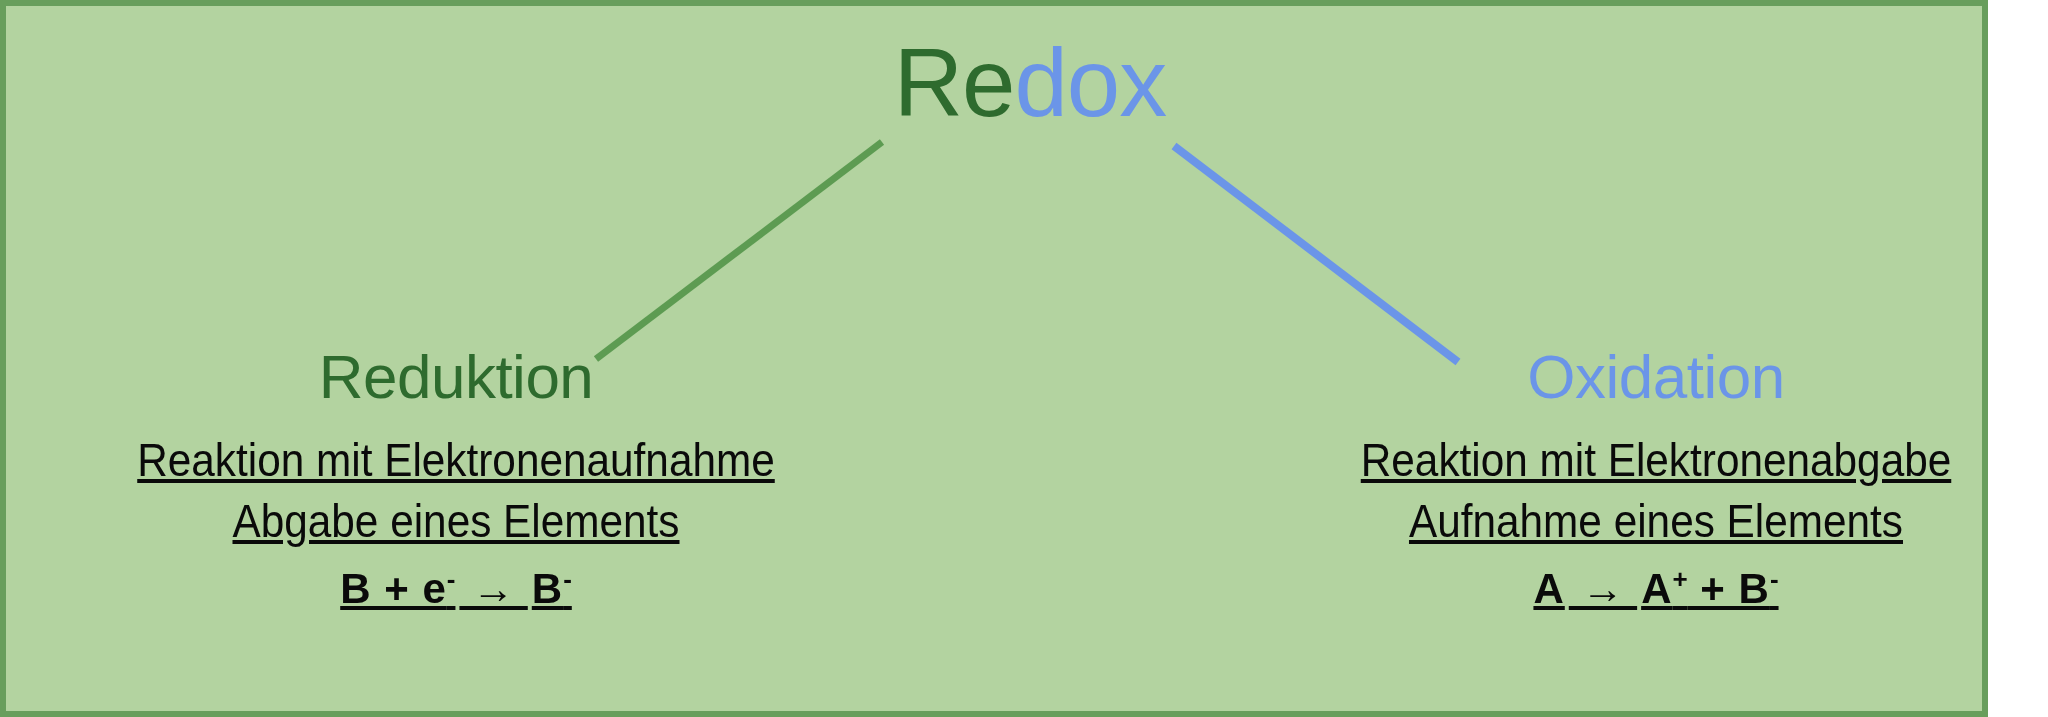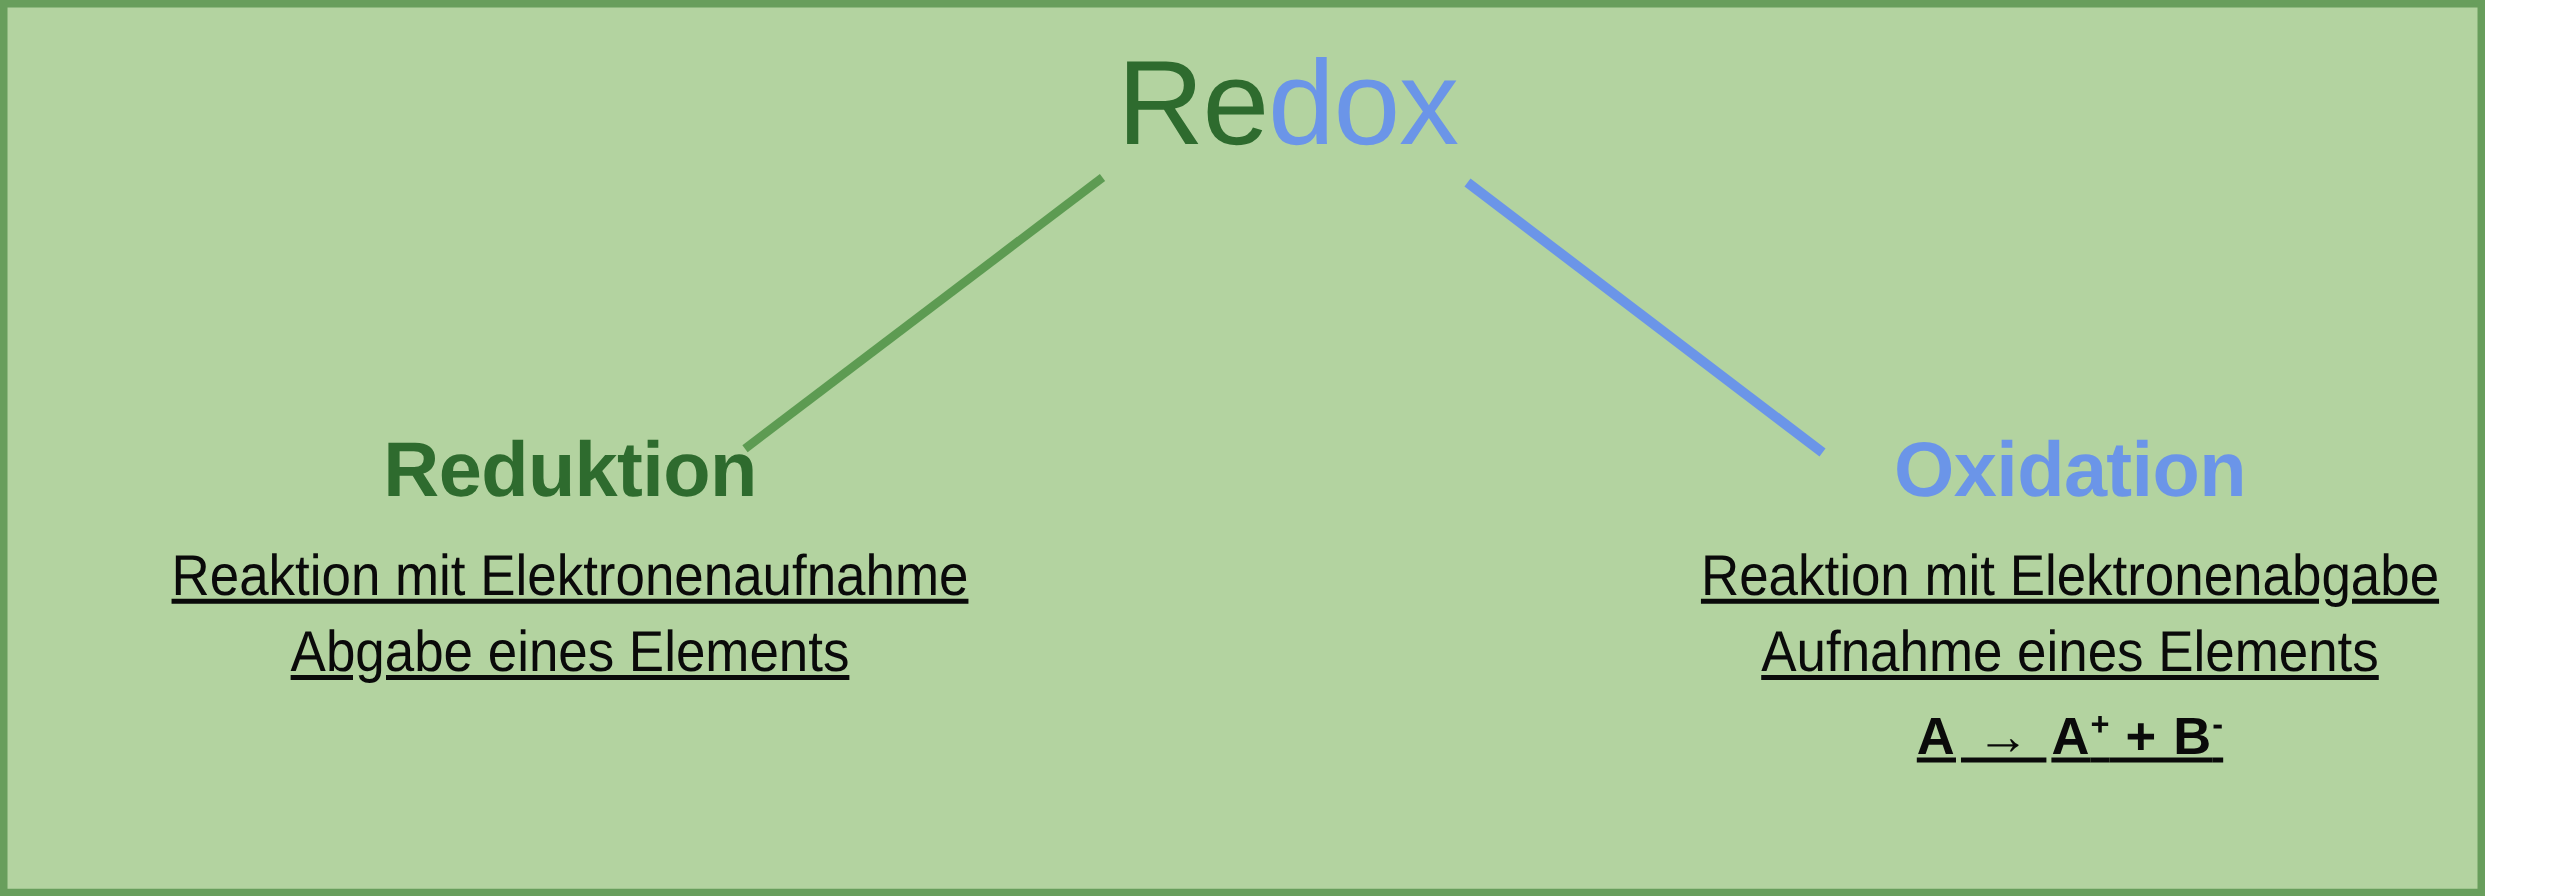--- a/index.html
+++ b/index.html
@@ -50,21 +50,21 @@
     top: 340px;
     width: 900px;
     text-align: center;
   }
   #branch-left  { left: 0px; }
   #branch-right { left: 1200px; }
 
   .branch-heading {
     font-size: 62px;
     line-height: 1.0;
-    font-weight: 700;
+    font-weight: 400;
     letter-spacing: -0.5px;
     white-space: nowrap;
   }
   #branch-left  .branch-heading { color: #2e6b2e; }
   #branch-right .branch-heading { color: #6b95e8; }
 
   .branch-body {
     margin-top: 22px;
     color: #0a0a0a;
     text-decoration: underline;
@@ -110,20 +110,23 @@
 
   <div id="root-title">
     <span class="seg-reduction" style="color: rgb(46, 107, 46);">Re</span><span class="seg-oxidation" style="color: rgb(107, 149, 232);">dox</span>
   </div>
 
   <div class="branch" id="branch-left">
     <div class="branch-heading" style="color: rgb(46, 107, 46);">Reduktion</div>
     <div class="branch-body">
       <div class="branch-line">Reaktion mit Elektronenaufnahme</div>
       <div class="branch-line">Abgabe eines Elements</div>
+      <div class="branch-equation">
+        <span>B&nbsp;+&nbsp;e<span class="sup">-</span></span><span class="arrow">&nbsp;→&nbsp;</span><span>B<span class="sup">-</span></span>
+      </div>
     </div>
   </div>
 
   <div class="branch" id="branch-right">
     <div class="branch-heading" style="color: rgb(107, 149, 232);">Oxidation</div>
     <div class="branch-body">
       <div class="branch-line">Reaktion mit Elektronenabgabe</div>
       <div class="branch-line">Aufnahme eines Elements</div>
       <div class="branch-equation">
         <span>A</span><span class="arrow">&nbsp;→&nbsp;</span><span>A<span class="sup">+</span></span><span>&nbsp;+&nbsp;B<span class="sup">-</span></span>

